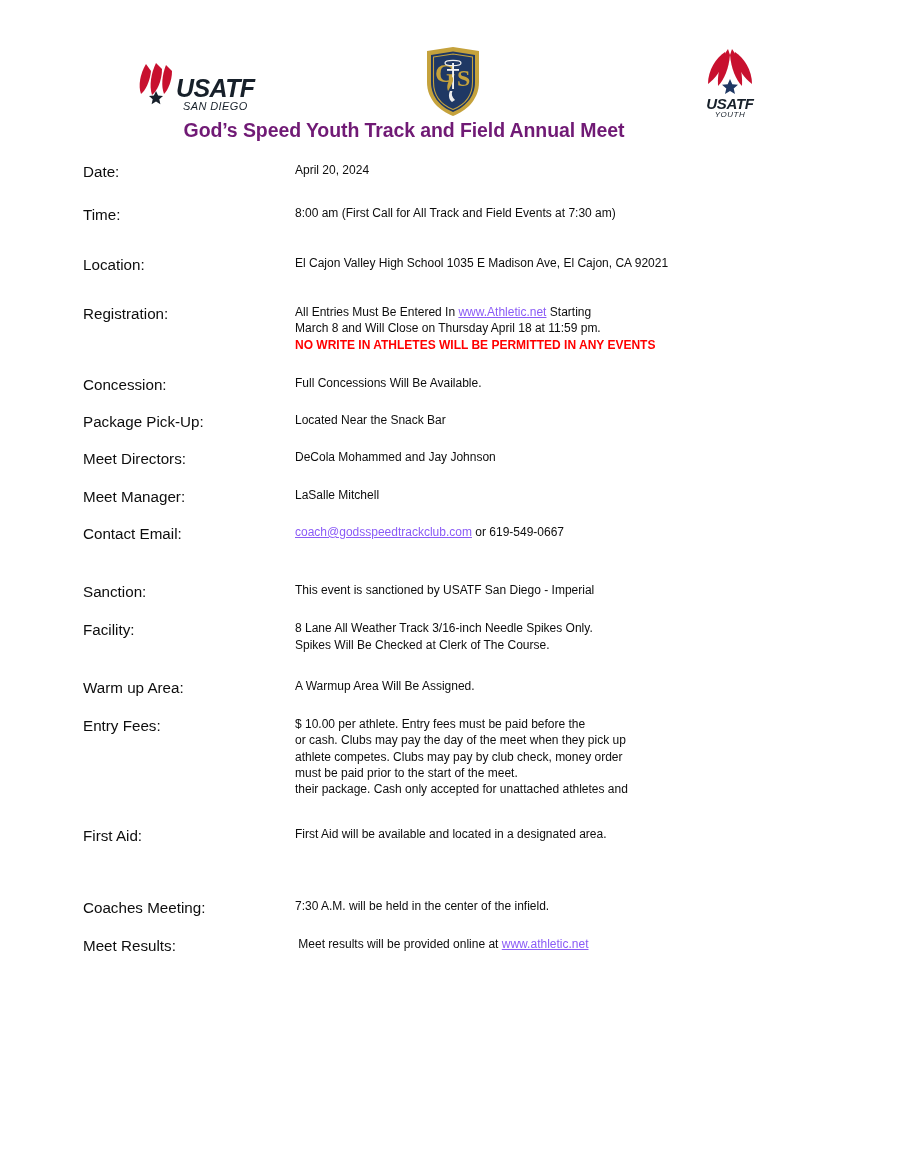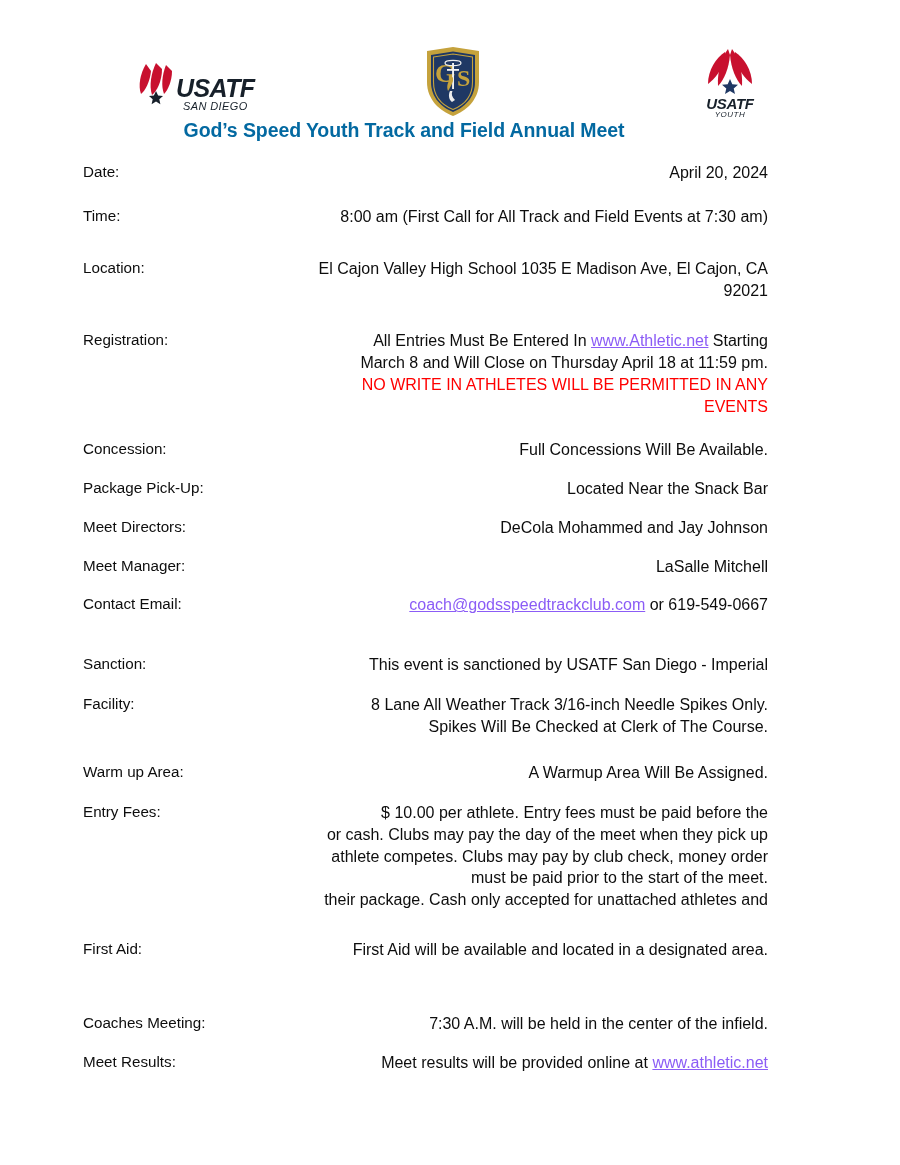--- a/index.html
+++ b/index.html
@@ -39,21 +39,21 @@
   .logo-usatf-sd { left: 136px; top: 62px; width: 124px; }
   .logo-shield   { left: 424px; top: 46px; width: 58px; }
   .logo-usatf-yt { left: 699px; top: 46px; width: 62px; }
 
   .logo svg { display: block; }
 
   .doc-title {
     text-align: center;
     font-size: 19.5px;
     font-weight: bold;
-    color: #0369a1;
+    color: #701a75;
     letter-spacing: -0.1px;
     margin: 0;
     padding: 0 0 2px 0;
     line-height: 1.25;
   }
 
   
   .content {
     position: relative;
     padding: 0 0 0 0;
@@ -70,36 +70,35 @@
   .label {
     flex: 0 0 212px;
     font-size: 15.2px;
     line-height: 1.33;
     color: #0d0d0d;
     white-space: nowrap;
   }
 
   .value {
     flex: 1 1 auto;
-    font-size: 16px;
+    font-size: 12px;
     line-height: 1.36;
     color: #0d0d0d;
-    text-align: right;
   }
 
   .value .line { display: block; white-space: pre-wrap; }
 
   a.link, .link {
     color: #8b5cf6;
     text-decoration: underline;
   }
 
   .warn {
     color: #ff0000;
-    font-weight: normal;
+    font-weight: bold;
   }
 </style>
 </head>
 <body>
 
 <div class="page">
 
   <div class="logo-row">
 
     <div class="logo logo-usatf-sd">

